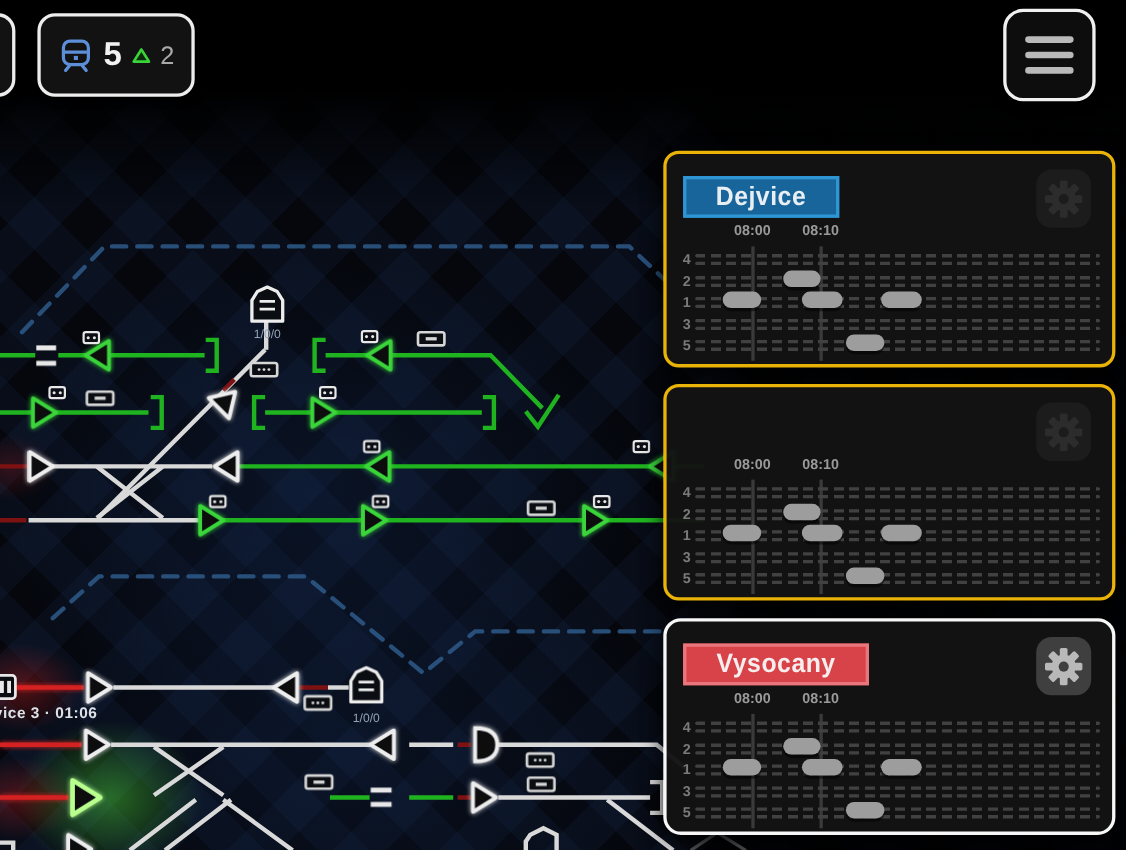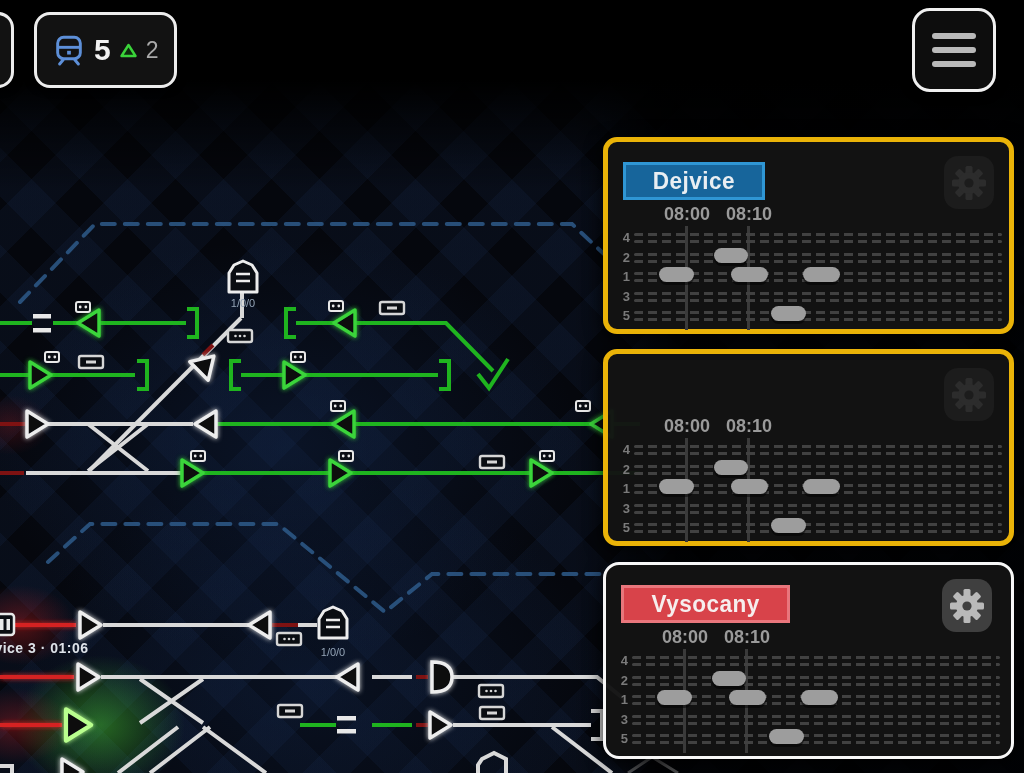--- a/index.html
+++ b/index.html
@@ -33,32 +33,32 @@
   #badge-partial{left:-28px;top:12px;width:36px;height:70px;}
   #train-badge{left:34px;top:12px;height:70px;padding:0 16px;gap:9px;}
   #train-count{color:#f2f2f2;font-size:30px;font-weight:bold;}
   #train-delta{color:#a9a9a9;font-size:23px;}
   #menu-btn{position:absolute;left:912px;top:8px;width:84px;height:84px;background:#0d0d0d;
     border:3px solid #f0f0f0;border-radius:18px;box-sizing:border-box;display:flex;flex-direction:column;
     justify-content:center;align-items:center;gap:8px;cursor:pointer;box-shadow:0 0 12px rgba(0,0,0,.8);}
   #menu-btn .bar{width:44px;height:6px;border-radius:3px;background:#b9b9b9;}
   
   .station-panel{position:absolute;left:603px;width:411px;height:197px;box-sizing:border-box;
-    background:rgba(19,19,19,.97);border-radius:14px;border:5px solid #eab308;
+    background:rgba(19,19,19,.97);border-radius:14px;border:3px solid #eab308;
     box-shadow:0 4px 18px rgba(0,0,0,.85);}
   .station-panel.selected{border:3px solid #f7f7f7;border-radius:16px;}
   .station-header{position:absolute;left:15px;top:20px;height:38px;box-sizing:border-box;
     border-style:solid;border-width:3px;display:flex;align-items:center;padding:0 24px;cursor:pointer;}
   .station-name{font-size:24px;font-weight:bold;letter-spacing:.5px;transform:scaleX(.94);white-space:nowrap;}
   .gear-btn{position:absolute;left:336px;top:14px;width:50px;height:53px;border:none;border-radius:14px;
     display:flex;align-items:center;justify-content:center;cursor:pointer;padding:0;}
   .gear-btn.dim{background:#1c1c1c;}
   .gear-btn.lit{background:#3f3f3f;}
   .timeline{position:absolute;left:0;top:0;width:100%;height:100%;}
-  .tl-time{position:absolute;width:44px;text-align:center;color:#9a9a9a;font-size:18px;font-weight:bold;}
+  .tl-time{position:absolute;width:44px;text-align:center;color:#9a9a9a;font-size:13px;font-weight:bold;}
   .tl-grid{position:absolute;width:3px;background:#3a3a3a;}
   .tl-label{position:absolute;width:16px;text-align:right;color:#7a7a7a;font-size:13px;font-weight:bold;}
   .tl-dash{position:absolute;height:3px;border-radius:2px;
     background:repeating-linear-gradient(90deg,#414141 0 9px,rgba(0,0,0,0) 9px 14px);}
   .tl-block{position:absolute;height:15px;border-radius:8px;background:#9d9d9d;
     box-shadow:0 3px 0 rgba(0,0,0,.5);}
 </style>
 </head>
 <body>
 

